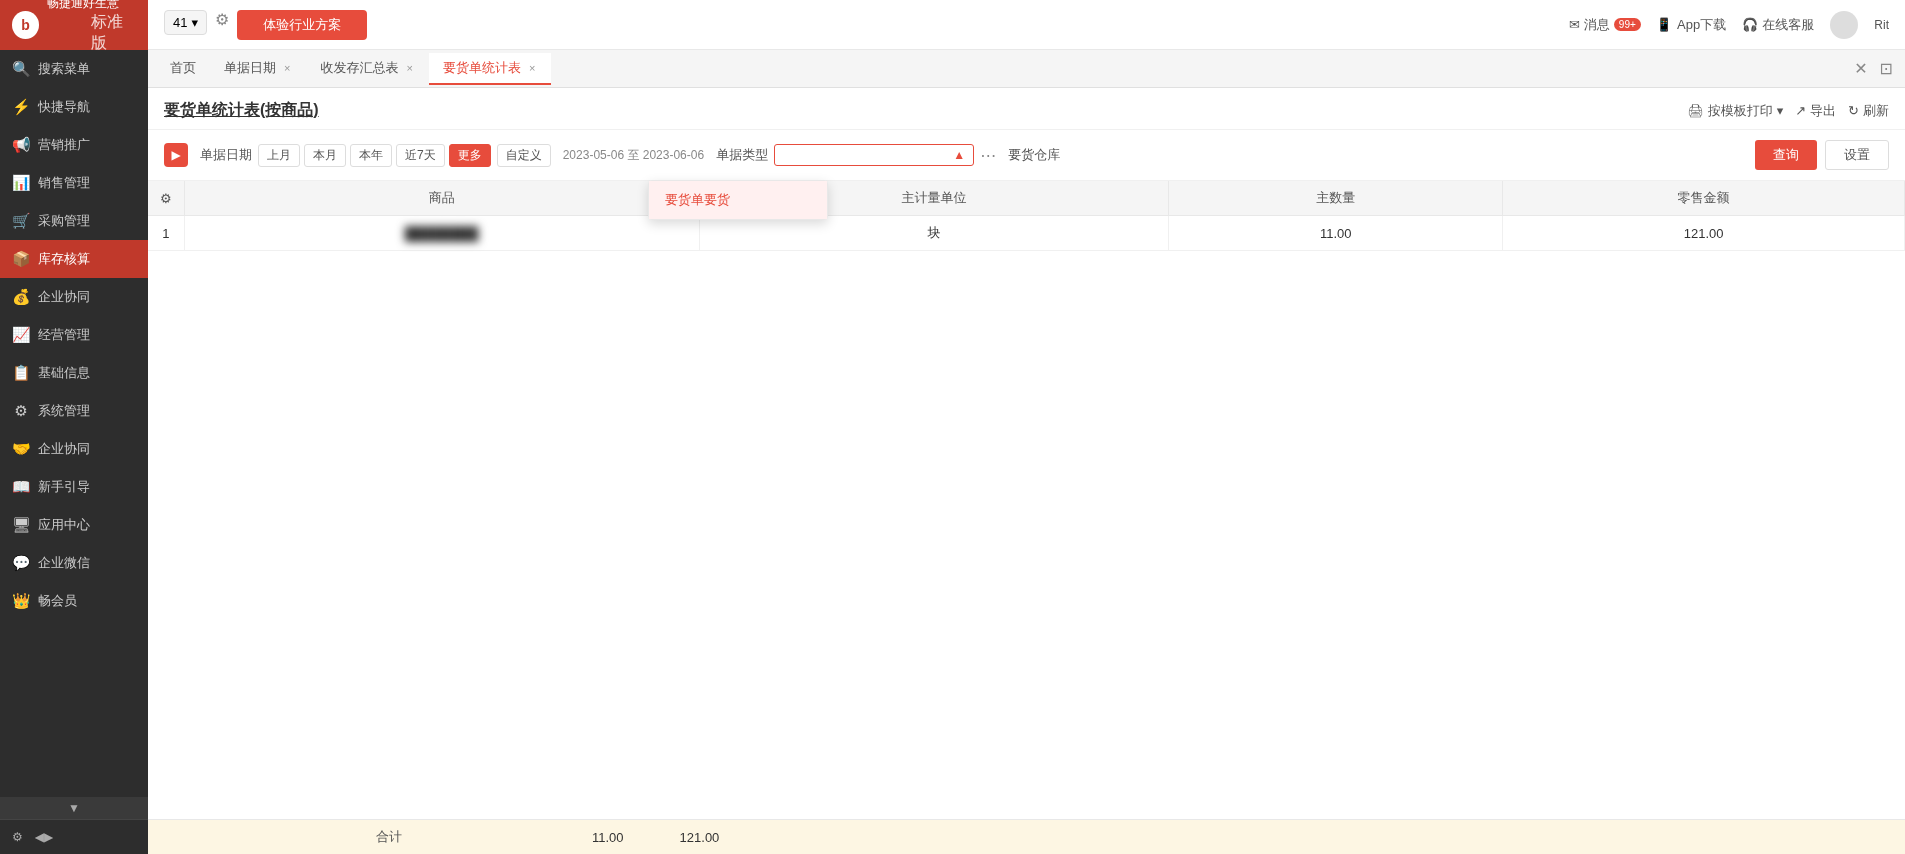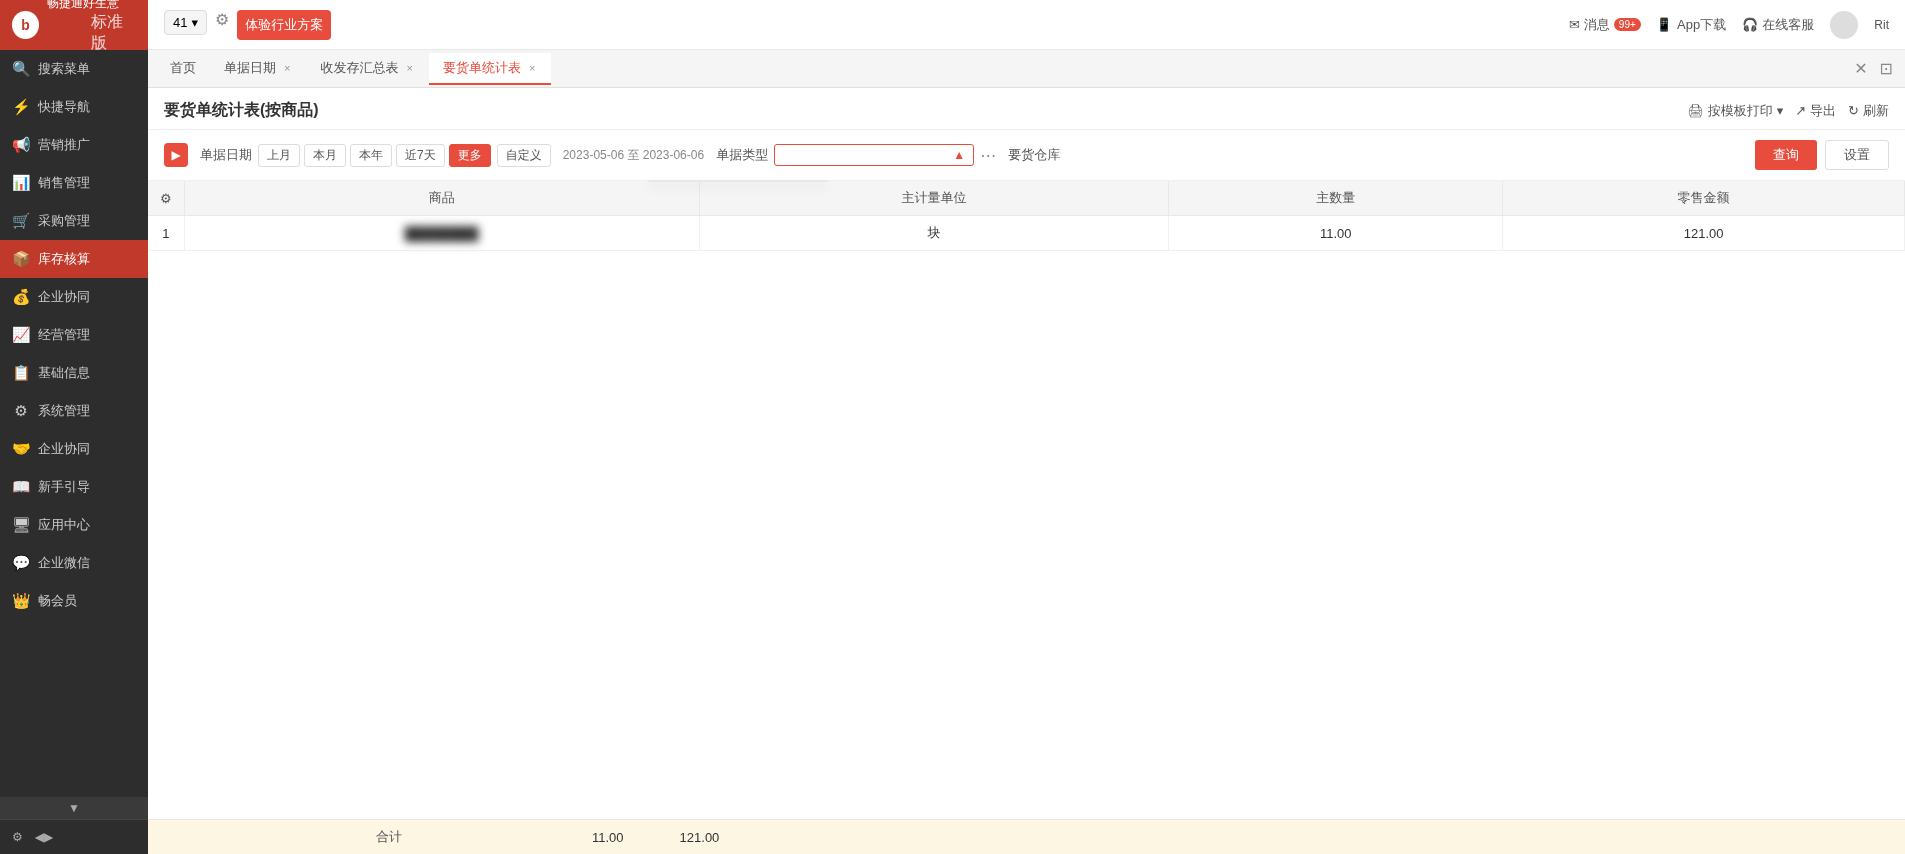--- a/index.html
+++ b/index.html
@@ -105,21 +105,21 @@
       border-radius: 4px;
       padding: 4px 8px;
       cursor: pointer;
       font-size: 13px;
     }
     .settings-icon { color: #888; cursor: pointer; font-size: 16px; }
     .trial-btn {
       background: #e74c3c;
       color: white;
       border: none;
-      padding: 6px 8px;
+      padding: 6px 26px;
       border-radius: 4px;
       cursor: pointer;
       font-size: 13px;
     }
     .topbar-right {
       display: flex;
       align-items: center;
       gap: 16px;
     }
     .topbar-icon-item {
@@ -205,20 +205,21 @@
       align-items: center;
       justify-content: space-between;
       padding: 12px 16px 8px;
       border-bottom: 1px solid #f0f0f0;
       flex-shrink: 0;
     }
     .page-title {
       font-size: 16px;
       font-weight: bold;
       color: #333;
+      text-decoration: underline;
     }
     .page-actions {
       display: flex;
       align-items: center;
       gap: 12px;
     }
     .page-action-btn {
       display: flex;
       align-items: center;
       gap: 4px;
@@ -590,20 +591,21 @@
       <div class="warehouse-group">
         <span class="filter-label">要货仓库</span>
       </div>
 
       <div style="margin-left: auto; display:flex; gap:8px;">
         <button class="query-btn">查询</button>
         <button class="settings-btn">设置</button>
       </div>
 
       <div class="dropdown-overlay">
+        <div class="dropdown-item selected">要货单要货</div>
       </div>
     </div>
 
     <div class="table-wrap">
       <table>
         <thead>
           <tr>
             <th class="th-settings">⚙</th>
             <th>商品</th>
             <th>主计量单位</th>

